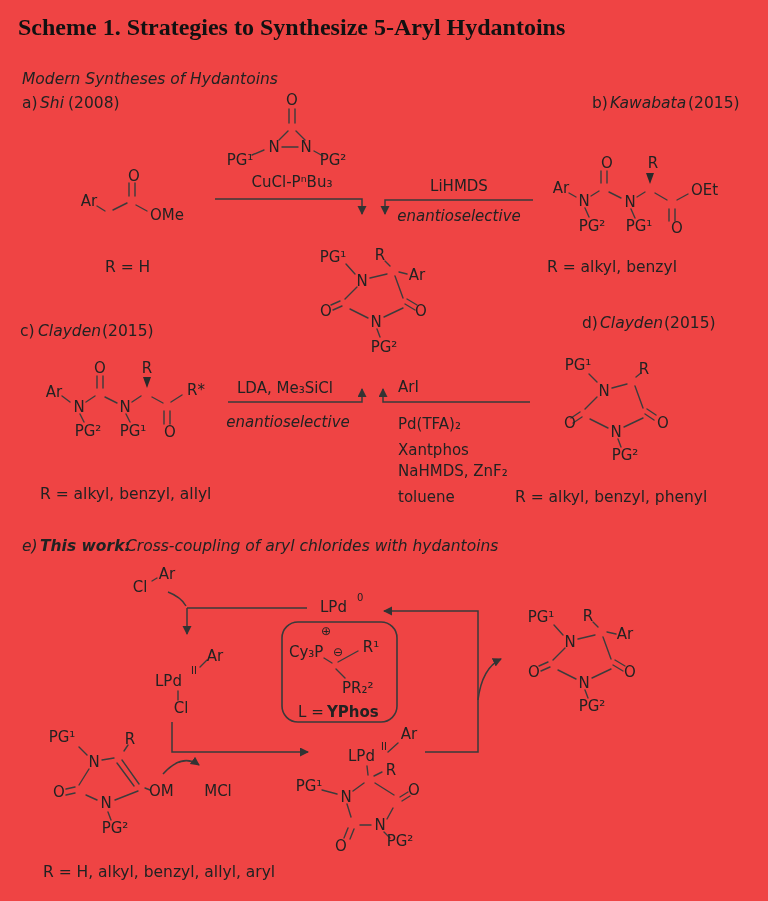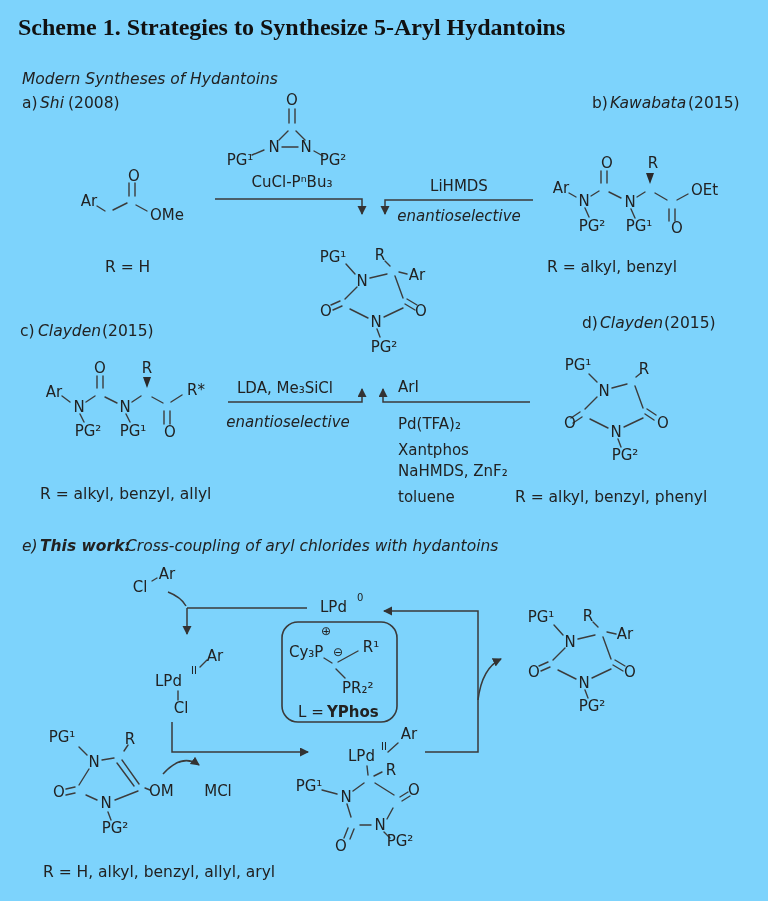--- a/index.html
+++ b/index.html
@@ -1,16 +1,16 @@
 <!DOCTYPE html>
 <html><head>
 <meta charset="utf-8">
 <style>
   html,body{margin:0;padding:0;background:#ffffff;}
-  #page{position:relative;width:768px;height:901px;background:#7dd3fc;overflow:hidden;}
+  #page{position:relative;width:768px;height:901px;background:#ef4444;overflow:hidden;}
   svg{position:absolute;left:0;top:0;}
   text{fill:#222;font-family:"DejaVu Sans",sans-serif;font-size:15px;dominant-baseline:middle;}
   .tm{text-anchor:middle;}
   .it{font-style:italic;}
   .b{font-weight:bold;}
   .sup{font-size:10px;}
   .circ{font-size:12px;}
   .title{font-family:"Liberation Serif","DejaVu Serif",serif;font-size:24px;font-weight:bold;fill:#111;}
   .sect{font-size:15.5px;}
   .cap{font-size:15.5px;}

